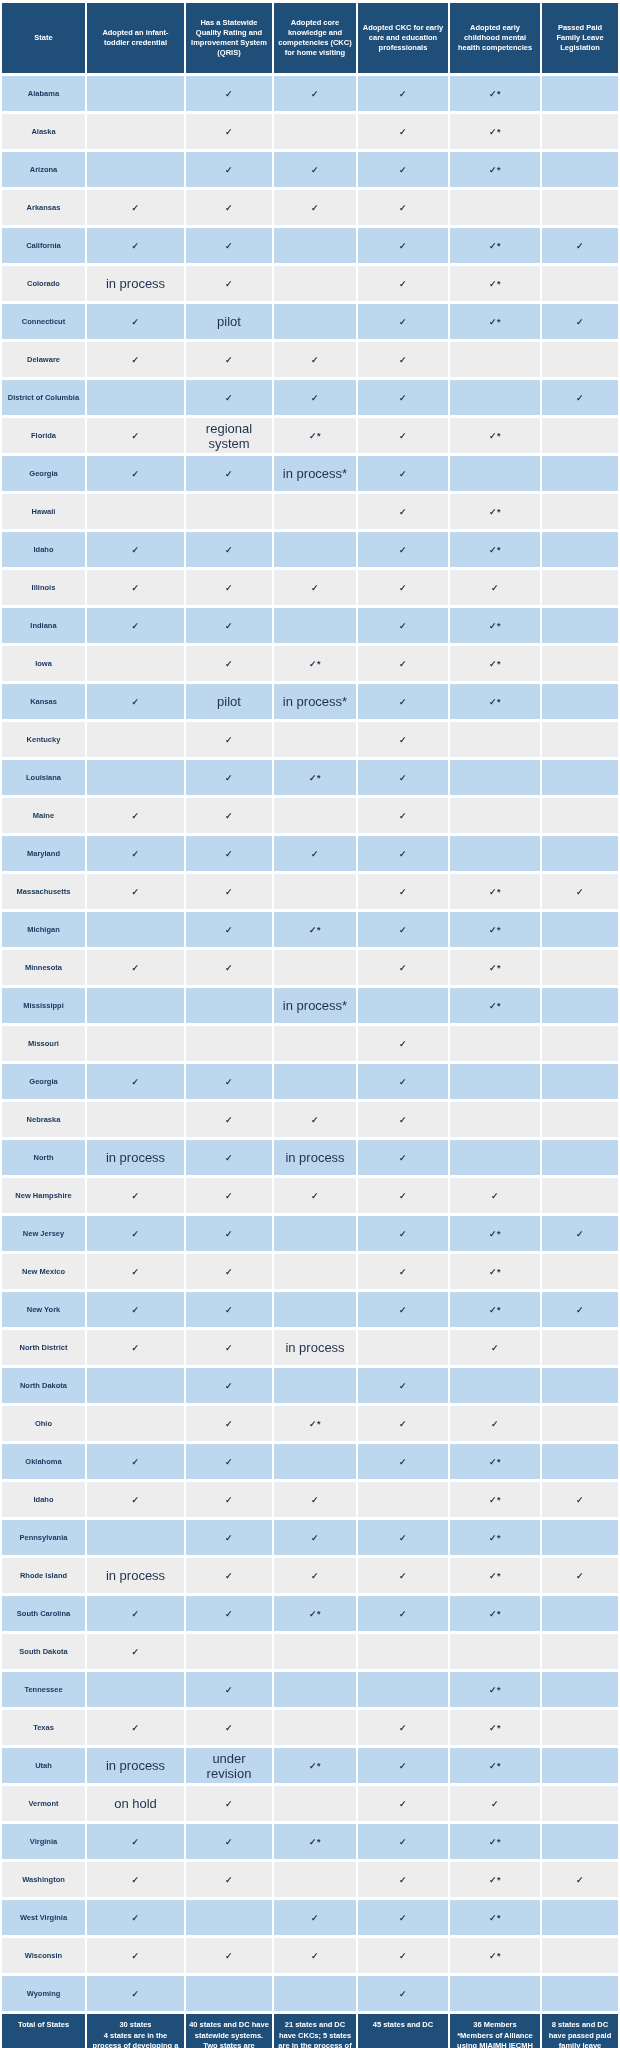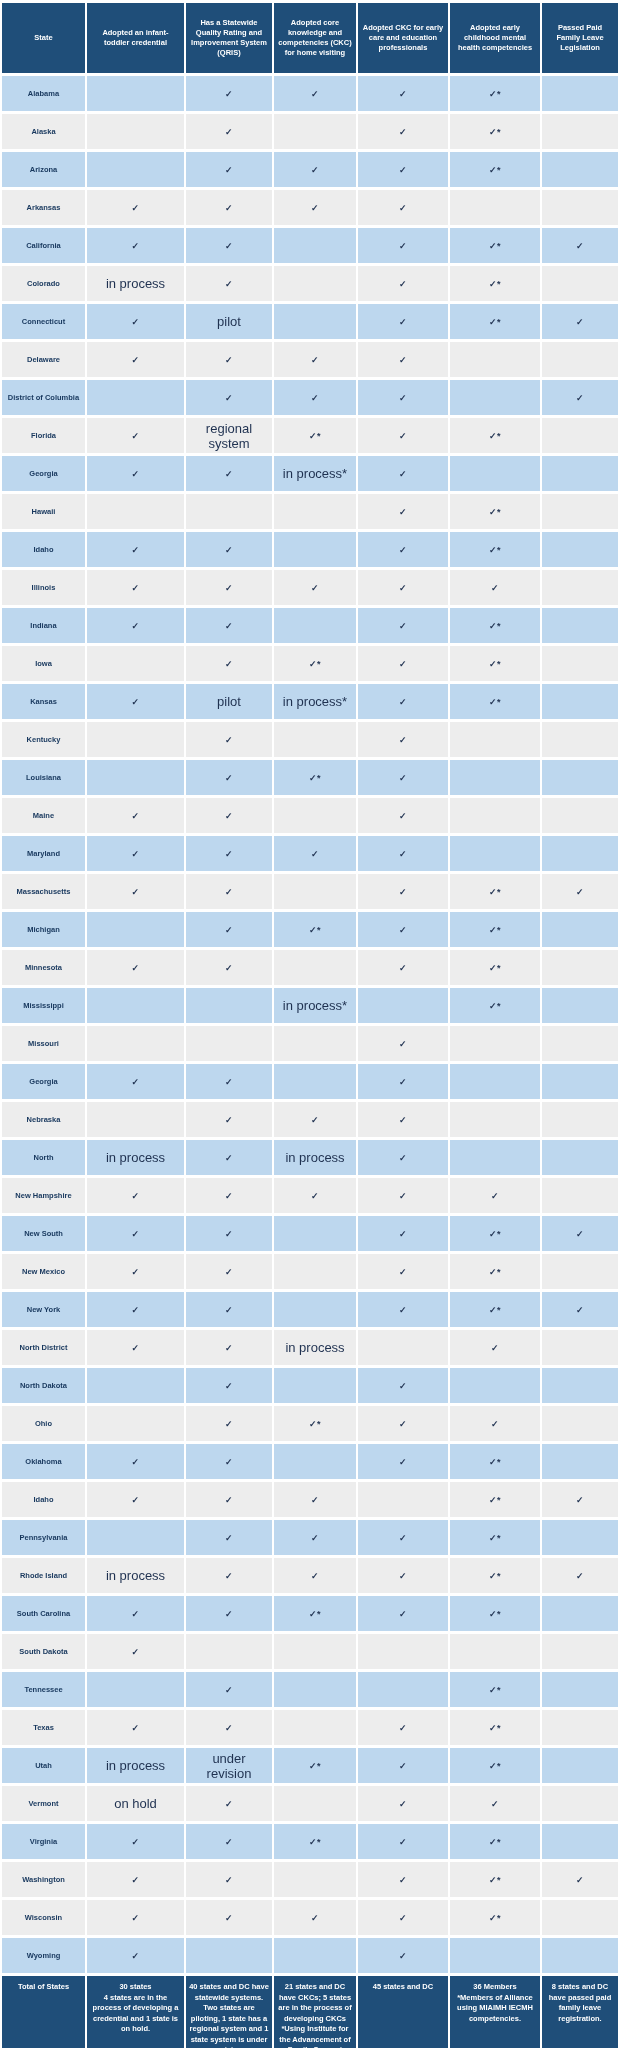--- a/index.html
+++ b/index.html
@@ -356,21 +356,21 @@
       <tr class="row-gray">
         <td class="state">New Hampshire</td>
         <td class="check">✓</td>
         <td class="check">✓</td>
         <td class="check">✓</td>
         <td class="check">✓</td>
         <td class="check">✓</td>
         <td class="check"></td>
       </tr>
       <tr class="row-blue">
-        <td class="state">New South</td>
+        <td class="state">New Jersey</td>
         <td class="check">✓</td>
         <td class="check">✓</td>
         <td class="check"></td>
         <td class="check">✓</td>
         <td class="check">✓*</td>
         <td class="check">✓</td>
       </tr>
       <tr class="row-gray">
         <td class="state">New Mexico</td>
         <td class="check">✓</td>
@@ -516,20 +516,29 @@
         <td class="check"></td>
       </tr>
       <tr class="row-gray">
         <td class="state">Washington</td>
         <td class="check">✓</td>
         <td class="check">✓</td>
         <td class="check"></td>
         <td class="check">✓</td>
         <td class="check">✓*</td>
         <td class="check">✓</td>
+      </tr>
+      <tr class="row-blue">
+        <td class="state">West Virginia</td>
+        <td class="check">✓</td>
+        <td class="check"></td>
+        <td class="check">✓</td>
+        <td class="check">✓</td>
+        <td class="check">✓*</td>
+        <td class="check"></td>
       </tr>
       <tr class="row-gray">
         <td class="state">Wisconsin</td>
         <td class="check">✓</td>
         <td class="check">✓</td>
         <td class="check">✓</td>
         <td class="check">✓</td>
         <td class="check">✓*</td>
         <td class="check"></td>
       </tr>

